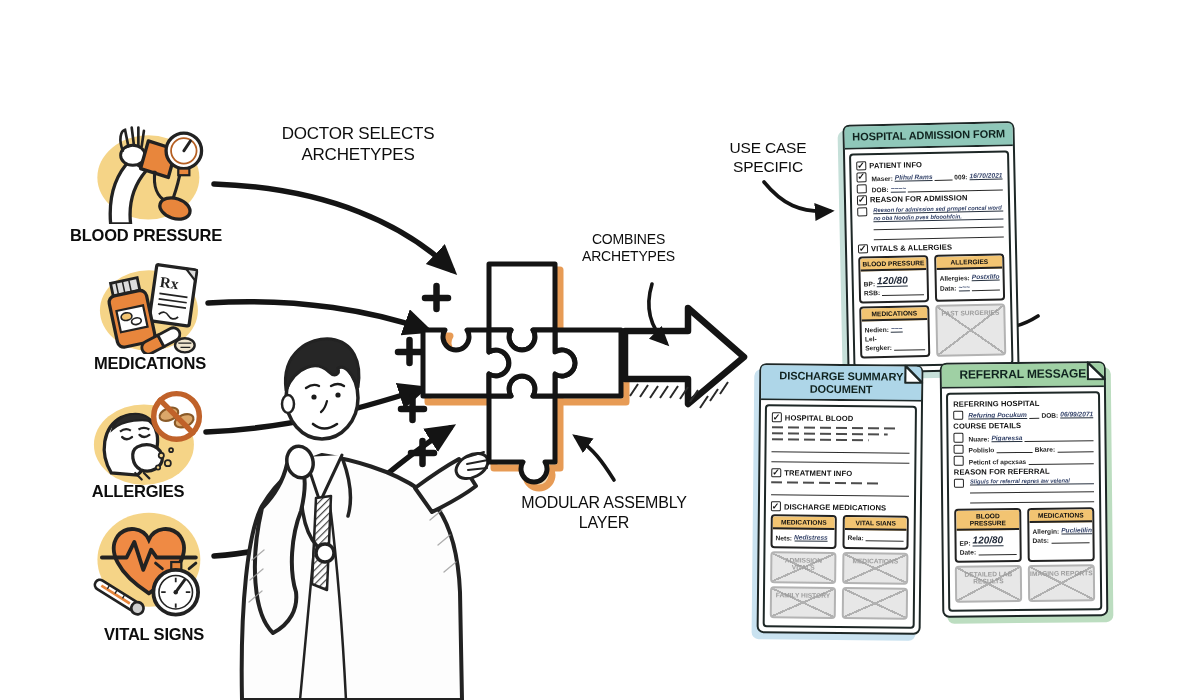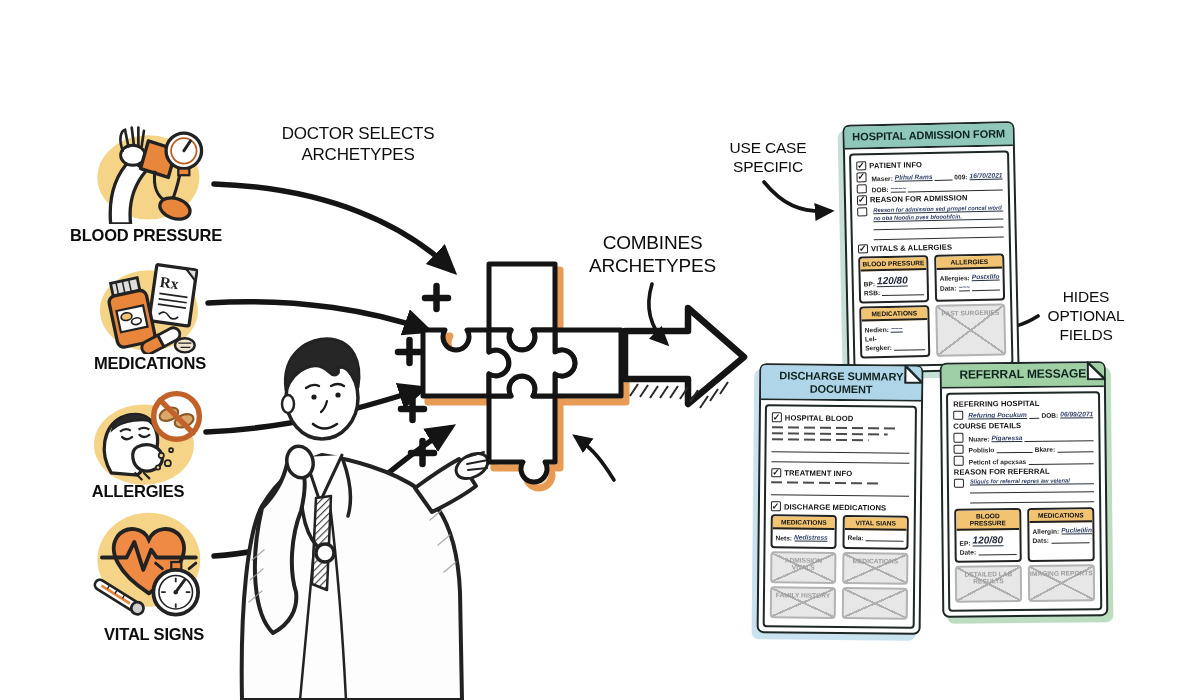--- a/index.html
+++ b/index.html
@@ -231,23 +231,23 @@
         <circle cx="82" cy="77" r="15" fill="none" stroke="#222" stroke-width="1.4"></circle>
         <path d="M82,64 v4 M82,87 v4 M69,77 h4 M91,77 h4" stroke="#222" stroke-width="1.6"></path>
         <path d="M82,77 L90,66" stroke="#222" stroke-width="2.6" stroke-linecap="round"></path>
         <circle cx="82" cy="77" r="2" fill="#222"></circle>
       </g>
     </svg>
   </div>
   <div class="abs icon-label" style="left:66px;top:625px;width:176px;">VITAL SIGNS</div>
 
   <div class="abs note" style="left:258px;top:124px;width:200px;font-size:17px;">DOCTOR SELECTS ARCHETYPES</div>
-  <div class="abs note" style="left:580px;top:231px;width:145px;font-size:19px;">COMBINES ARCHETYPES</div>
+  <div class="abs note" style="left:556px;top:231px;width:145px;font-size:14px;">COMBINES ARCHETYPES</div>
   <div class="abs note" style="left:712px;top:139px;width:112px;font-size:15.5px;">USE CASE SPECIFIC</div>
-  <div class="abs note" style="left:1030px;top:288px;width:112px;font-size:15.5px;">HIDES OPTIONAL FIELDS</div>
+  <div class="abs note" style="left:498px;top:493px;width:212px;font-size:16px;">MODULAR ASSEMBLY LAYER</div>
 
   <div class="form rot-a" style="left:845px;top:123px;width:168px;box-shadow:-5px 6px 0 #c6e0d9;">
     <div class="form-header" style="background:#8fc7b9;">HOSPITAL ADMISSION FORM</div>
     <div class="fbody">
       <div class="hrow">
         <span class="cb">✓</span>
         <span>PATIENT INFO</span>
       </div>
       <div class="frow">
         <span class="cb">✓</span>

